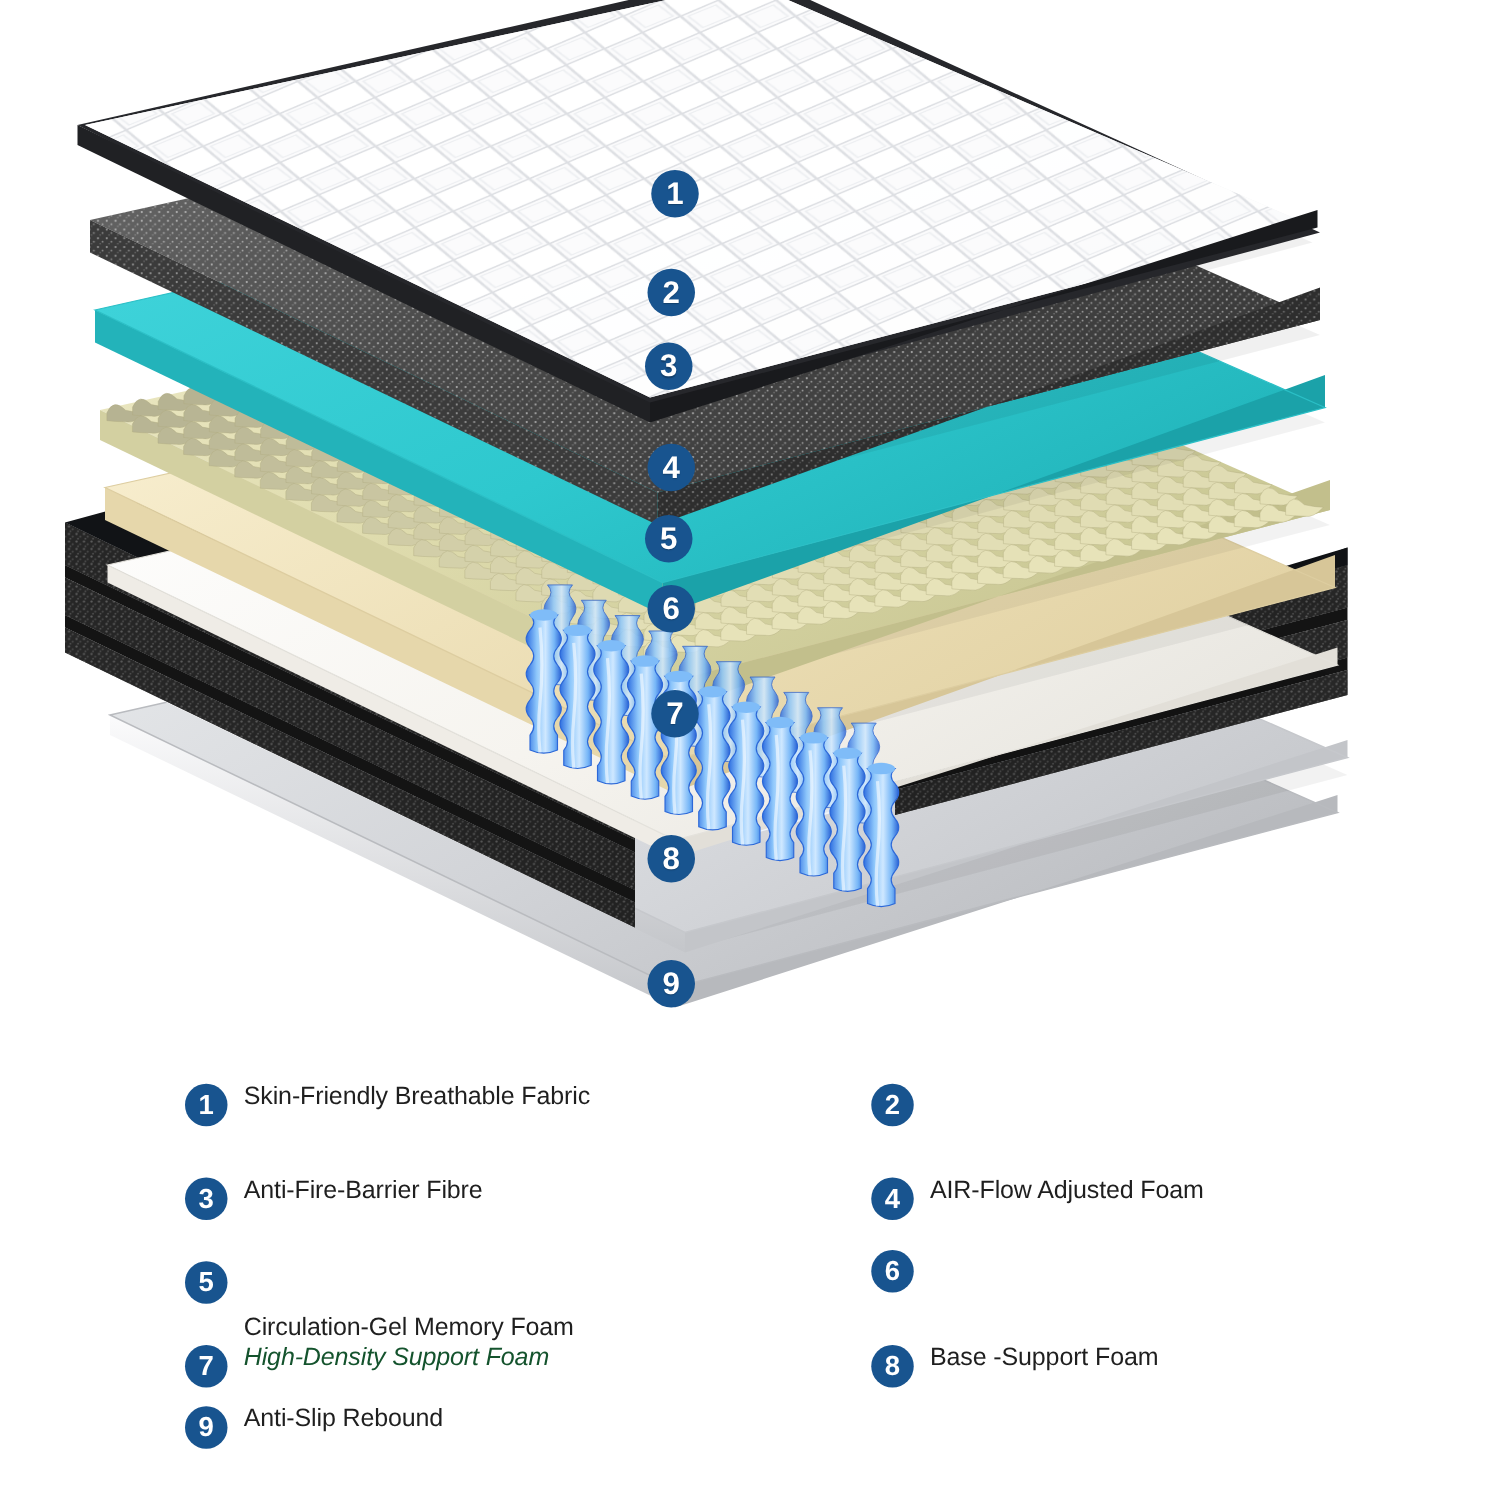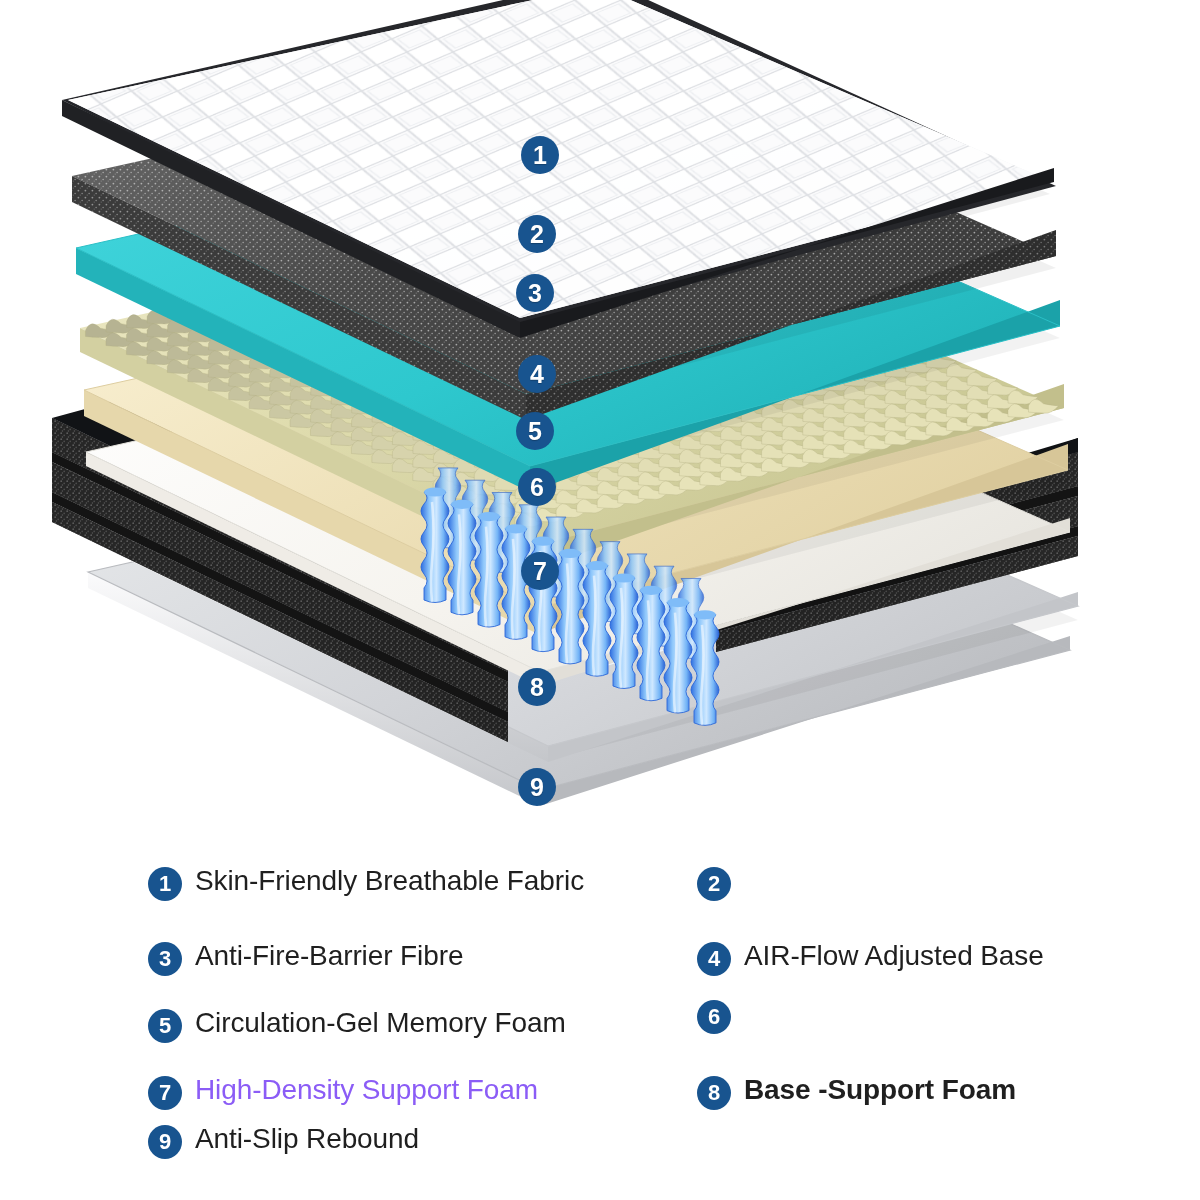--- a/index.html
+++ b/index.html
@@ -83,21 +83,21 @@
     background: #18548f;
     color: #ffffff;
     font-size: 22px;
     font-weight: bold;
     line-height: 34px;
     text-align: center;
     box-sizing: border-box;
     margin-top: 2px;
   }
   .legend-text {
-    font-size: 28px;
+    font-size: 20px;
     line-height: 1.02;
     color: #1f1f1f;
     letter-spacing: -0.1px;
     white-space: pre-line;
     padding-top: 2px;
   }
 </style>
 </head>
 <body>
 
@@ -1862,42 +1862,42 @@
         <div class="legend-item" style="top: 10px;">
           <span class="legend-badge" style="background: rgb(24, 84, 143);">1</span>
           <span class="legend-text" style="color: rgb(31, 31, 31);">Skin-Friendly Breathable Fabric</span>
         </div>
         <div class="legend-item" style="top: 85px;">
           <span class="legend-badge" style="background: rgb(24, 84, 143);">3</span>
           <span class="legend-text" style="color: rgb(31, 31, 31); text-align: center;">Anti-Fire-Barrier Fibre</span>
         </div>
         <div class="legend-item" style="top: 152px;">
           <span class="legend-badge" style="background: rgb(24, 84, 143);">5</span>
-          <span class="legend-text" style="color: rgb(31, 31, 31);">Circulation-Gel Memory Foam</span>
+          <span class="legend-text" style="color: rgb(31, 31, 31); margin-top: 43px;">Circulation-Gel Memory Foam</span>
         </div>
         <div class="legend-item" style="top: 219px;">
           <span class="legend-badge" style="background: rgb(24, 84, 143);">7</span>
-          <span class="legend-text" style="color: #8b5cf6;">High-Density Support Foam</span>
+          <span class="legend-text" style="color: #14532d; font-style: italic;">High-Density Support Foam</span>
         </div>
         <div class="legend-item" style="top: 268px;">
           <span class="legend-badge" style="background: rgb(24, 84, 143);">9</span>
           <span class="legend-text" style="color: rgb(31, 31, 31);">Anti-Slip Rebound</span>
         </div>
       </div>
     <div class="legend-col" id="legend-col-right">
         <div class="legend-item" style="top: 10px;">
           <span class="legend-badge" style="background: rgb(24, 84, 143);">2</span>
         </div>
         <div class="legend-item" style="top: 85px;">
           <span class="legend-badge" style="background: rgb(24, 84, 143);">4</span>
-          <span class="legend-text" style="color: rgb(31, 31, 31);">AIR-Flow Adjusted Base</span>
+          <span class="legend-text" style="color: rgb(31, 31, 31);">AIR-Flow Adjusted Foam</span>
         </div>
         <div class="legend-item" style="top: 143px;">
           <span class="legend-badge" style="background: rgb(24, 84, 143);">6</span>
         </div>
         <div class="legend-item" style="top: 219px;">
           <span class="legend-badge" style="background: rgb(24, 84, 143);">8</span>
-          <span class="legend-text" style="color: rgb(31, 31, 31); font-weight: bold;">Base -Support Foam</span>
+          <span class="legend-text" style="color: rgb(31, 31, 31);">Base -Support Foam</span>
         </div>
       </div>
   </div>
 
 </div>
 
 </body></html>

